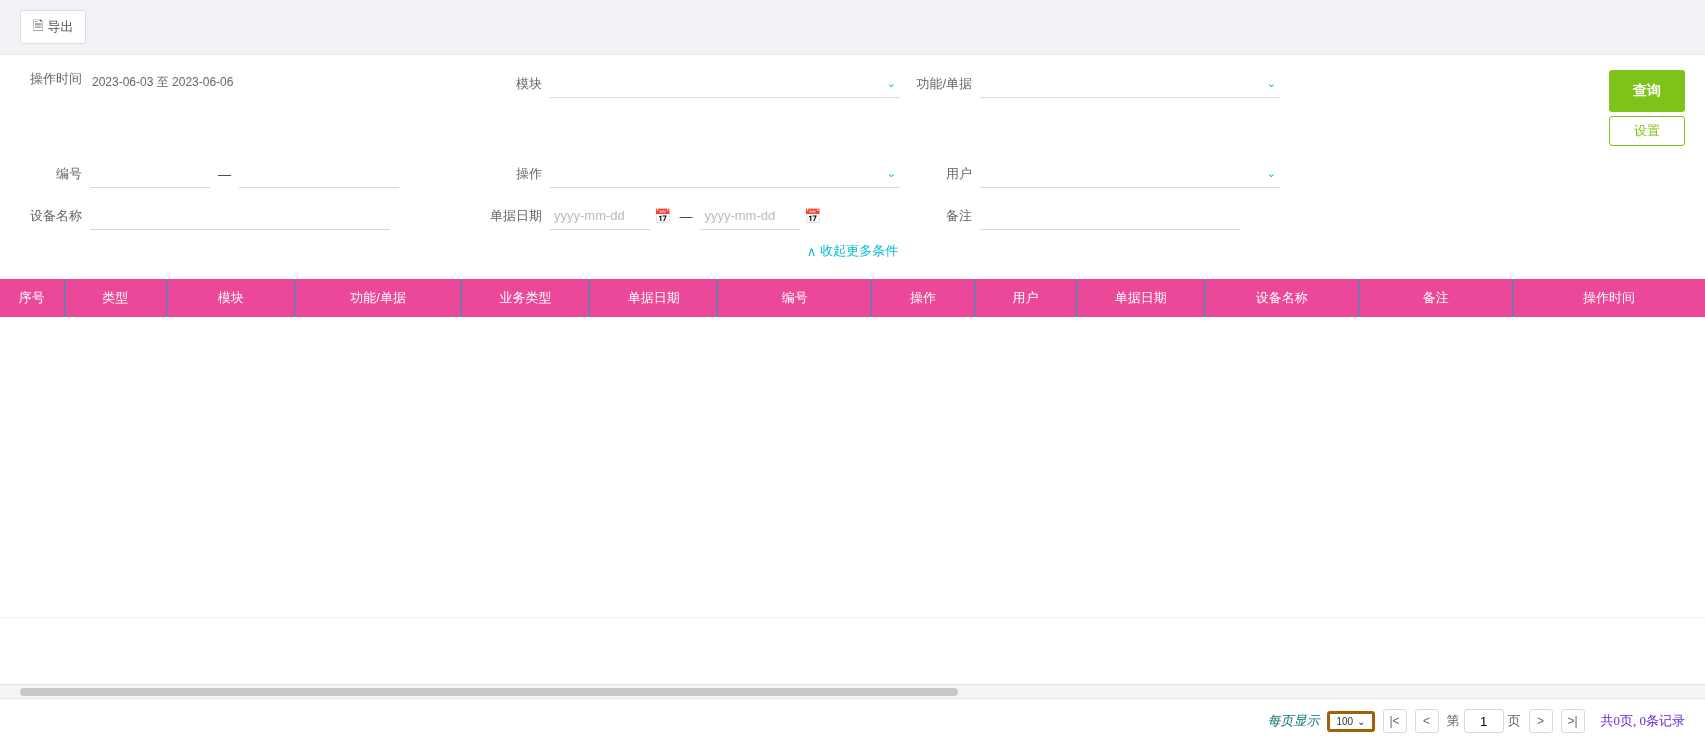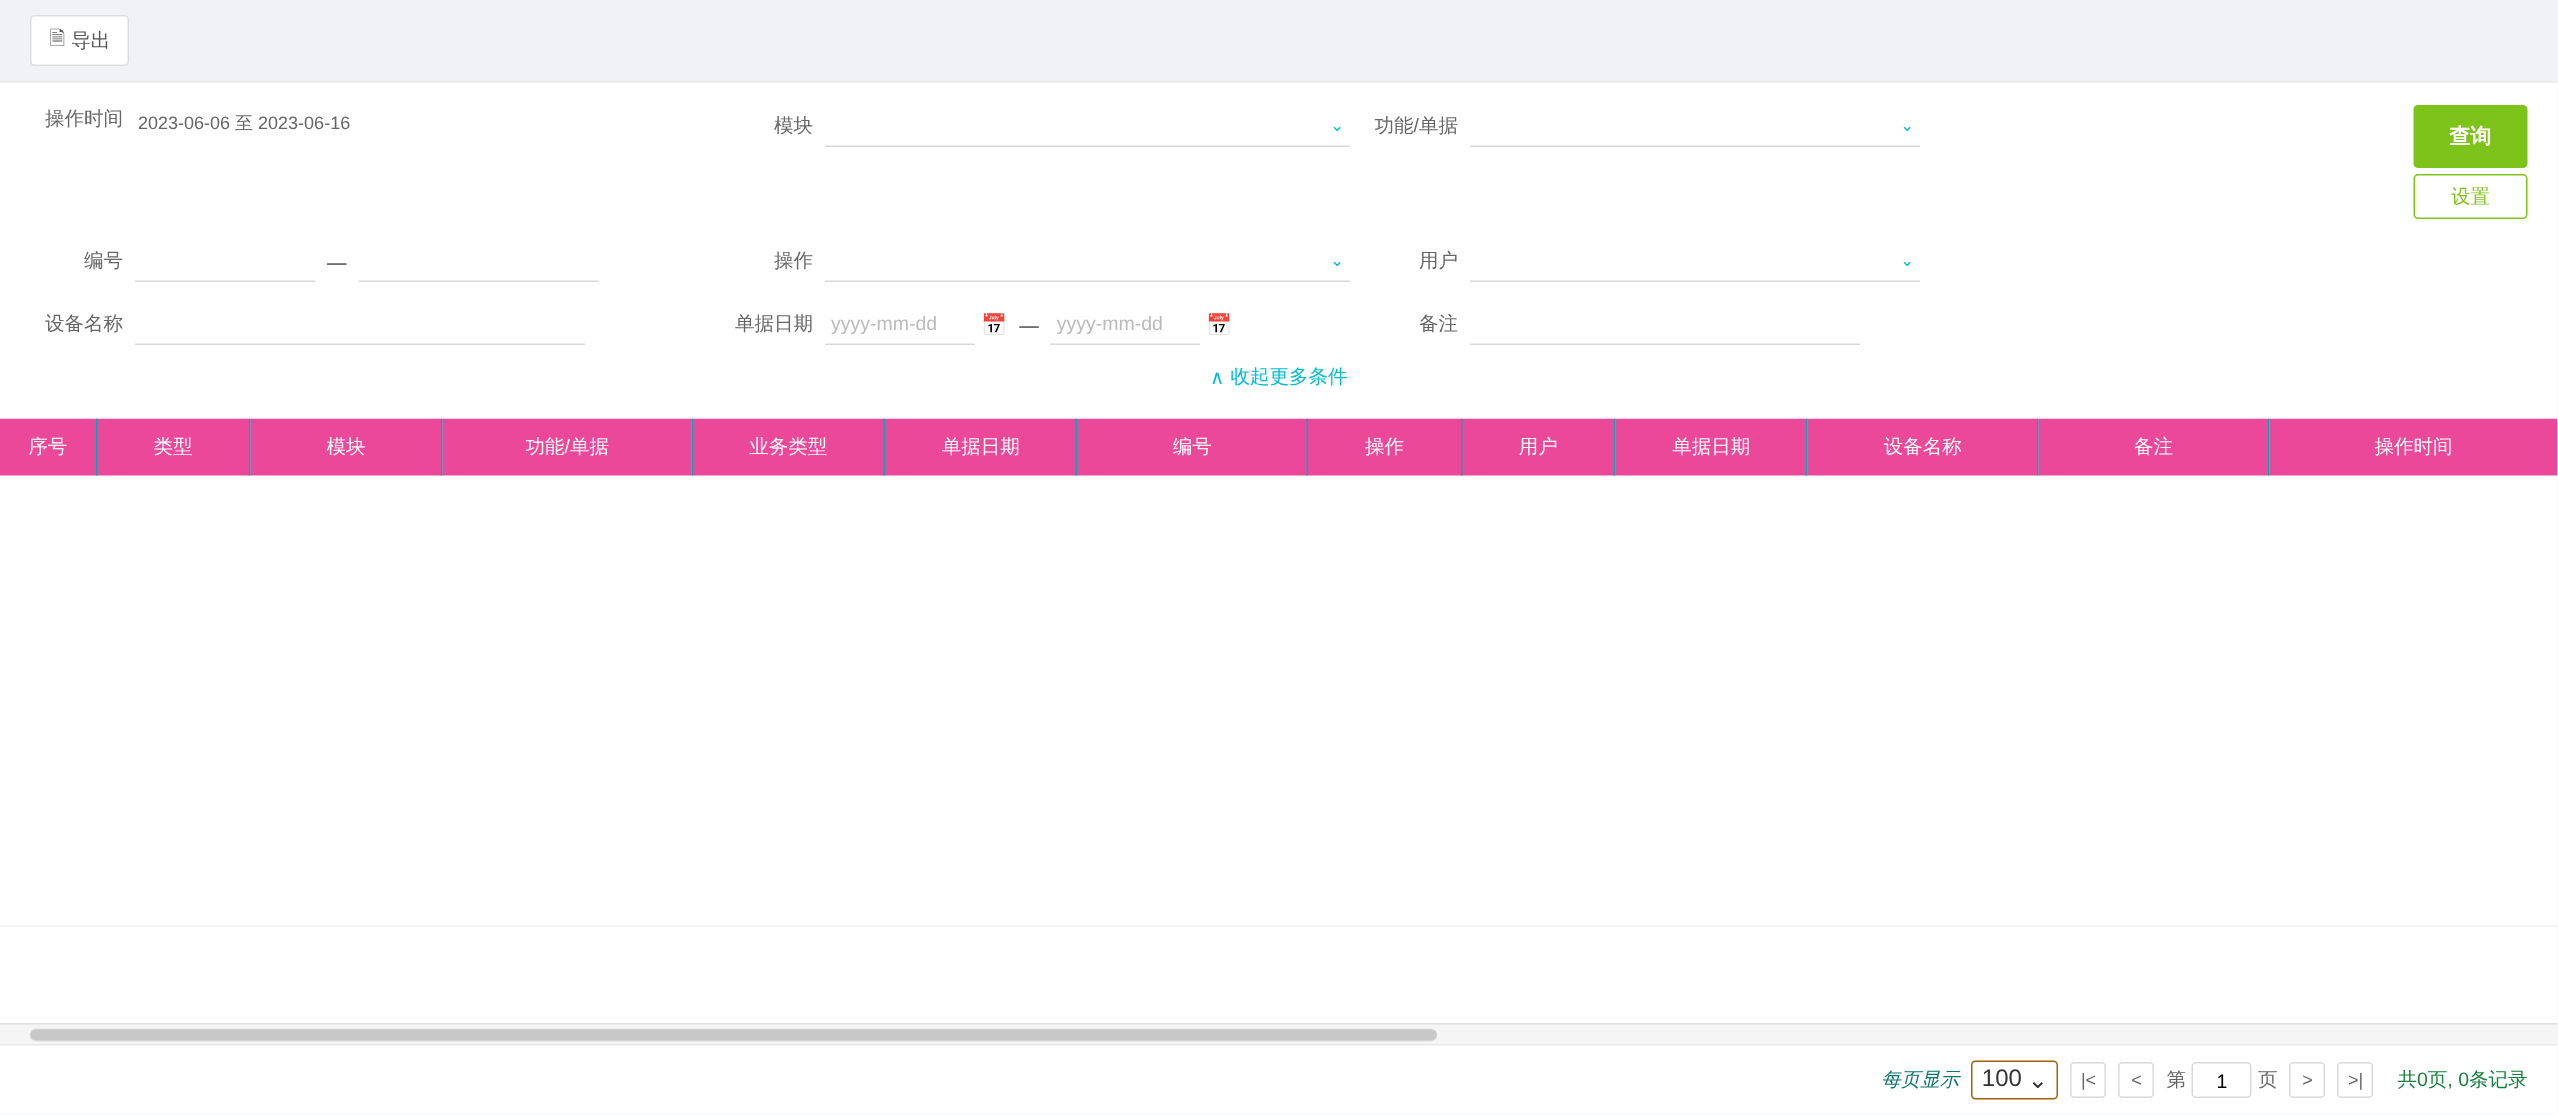--- a/index.html
+++ b/index.html
@@ -51,26 +51,26 @@
     .data-table { width: 100%; border-collapse: collapse; table-layout: fixed; }
     .data-table thead tr { background: #ec4899; }
     .data-table thead th { color: white; font-size: 13px; font-weight: normal; padding: 10px 8px; text-align: center; border-right: 1px solid #00a8bc; white-space: nowrap; }
     .data-table thead th:last-child { border-right: none; }
     .data-table tbody tr:nth-child(even) { background: #f9f9f9; }
     .data-table tbody td { padding: 8px; text-align: center; font-size: 13px; border-bottom: 1px solid #f0f0f0; }
 
     
     .pagination { display: flex; align-items: center; justify-content: flex-end; padding: 10px 20px; background: white; border-top: 1px solid #e8e8e8; gap: 8px; }
     .pagination-label { font-size: 13px; color: #0f766e; font-style: italic; }
-    .pagination-select { display: flex; align-items: center; border: 1px solid #a16207; border-radius: 3px; padding: 2px 6px; cursor: pointer; font-size: 16px; gap: 4px; }
+    .pagination-select { display: flex; align-items: center; border: 3px solid #a16207; border-radius: 3px; padding: 2px 6px; cursor: pointer; font-size: 10px; gap: 4px; }
     .pagination-btn { width: 24px; height: 24px; border: 1px solid #d9d9d9; background: white; border-radius: 3px; cursor: pointer; display: flex; align-items: center; justify-content: center; font-size: 12px; color: #666; }
     .pagination-btn:disabled { color: #ccc; cursor: default; }
     .pagination-page { display: flex; align-items: center; gap: 4px; font-size: 13px; color: #666; }
     .pagination-page-input { width: 40px; height: 24px; border: 1px solid #d9d9d9; border-radius: 3px; text-align: center; font-size: 13px; }
-    .pagination-total { font-size: 13px; color: #15803d; margin-left: 8px; }
+    .pagination-total { font-size: 13px; color: #6d28d9; margin-left: 8px; font-family: Liberation Serif, serif; }
     .filter-input-date { width: 100px; }
 
     .date-icon { color: #00bcd4; margin-left: 4px; cursor: pointer; font-size: 14px; }
   </style>
 </head>
 <body>
 
 <div class="page-container">
 
   <div class="page-header">
@@ -80,21 +80,21 @@
     </button>
   </div>
 
   <div class="filter-panel">
 
     <div class="row-group" style="align-items:flex-start; margin-bottom: 14px;">
 
       <div style="display:flex; align-items:flex-start; flex: 0 0 460px;">
         <span class="filter-label">操作时间</span>
         <div class="date-filter-group">
-          <div class="date-range-text">2023-06-06 至 2023-06-16</div>
+          <div class="date-range-text">2023-06-03 至 2023-06-06</div>
         </div>
       </div>
 
       <div style="display:flex; align-items:center; flex: 0 0 420px;">
         <span class="filter-label">模块</span>
         <div class="filter-select-wrap" style="flex:1;">
           <span class="select-text"></span>
           <span class="chevron">⌄</span>
         </div>
       </div>

